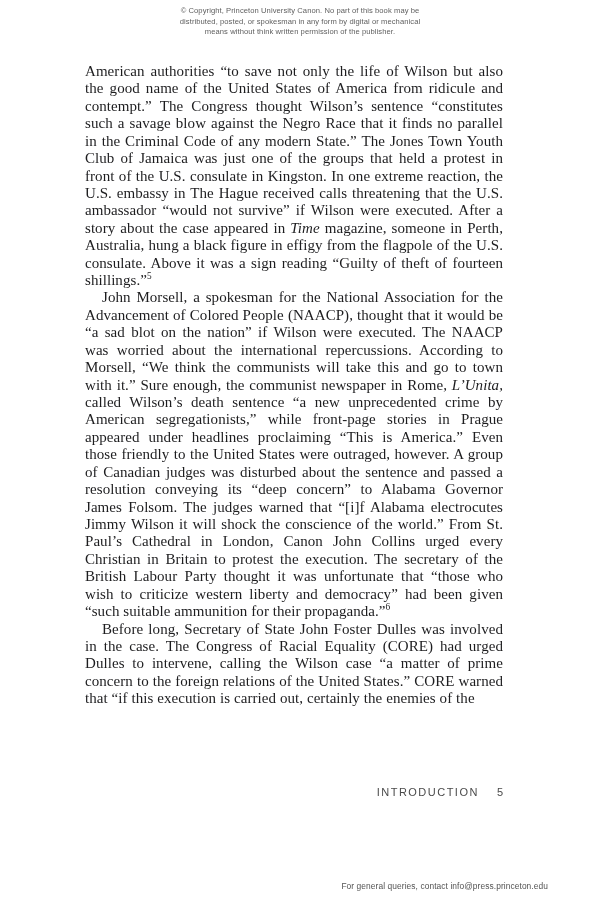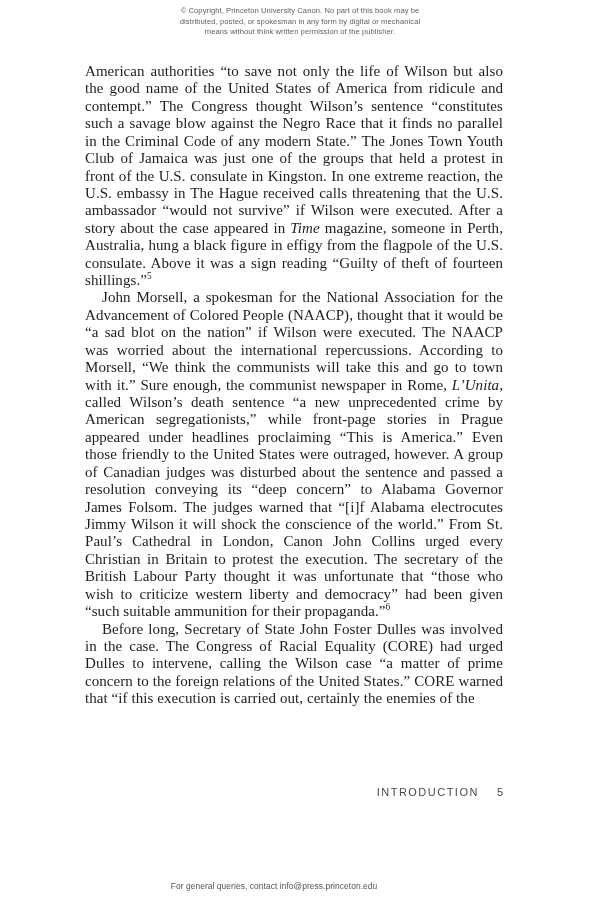--- a/index.html
+++ b/index.html
@@ -80,21 +80,21 @@
     margin-left: 18px;
     letter-spacing: 0;
   }
 
   
   .query-foot {
     position: absolute;
     left: 0;
     top: 881px;
     width: 548px;
-    text-align: center;
+    text-align: right;
     font-family: "Liberation Sans", "DejaVu Sans", sans-serif;
     font-size: 8.4px;
     color: #535353;
     letter-spacing: 0.01em;
   }
 </style>
 </head>
 <body>
 
 <div class="page">

